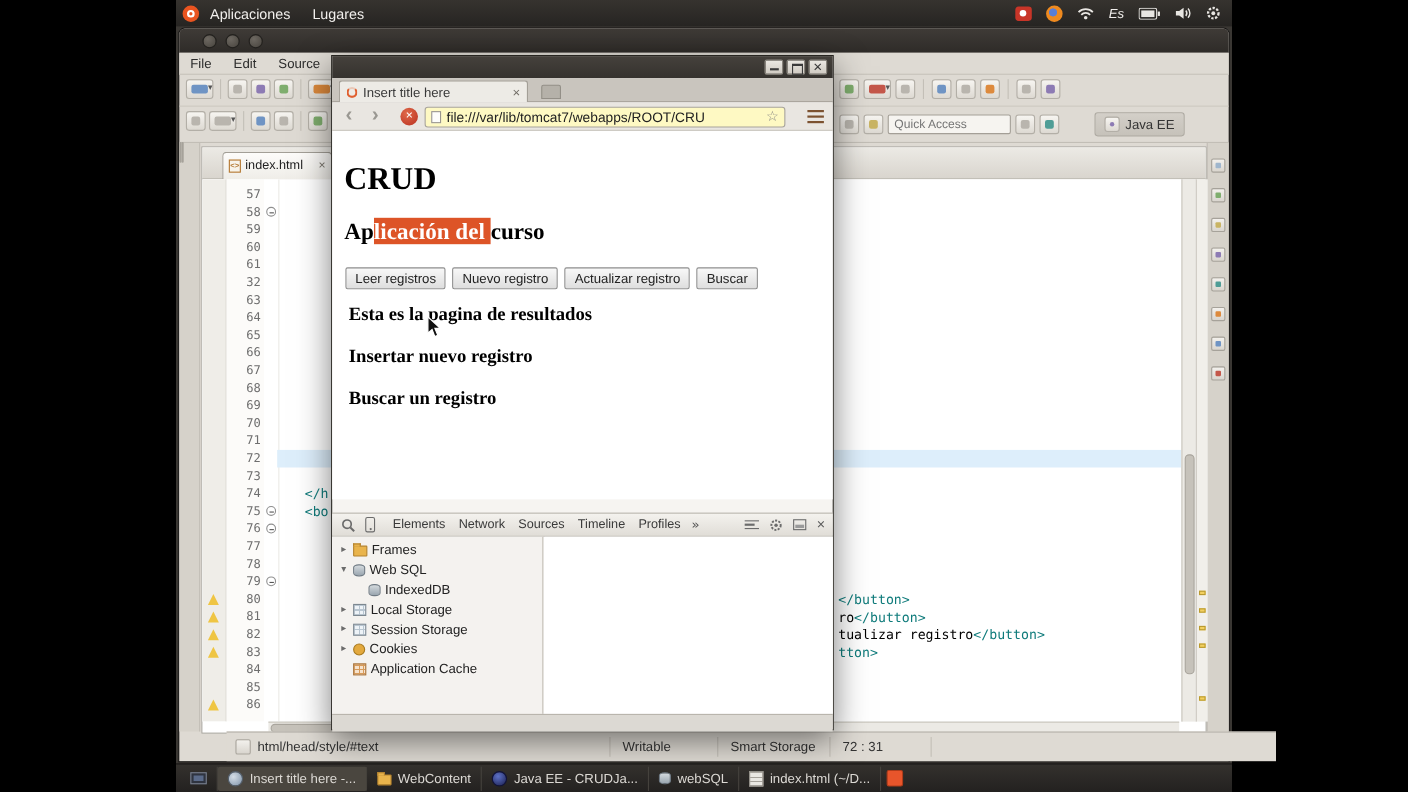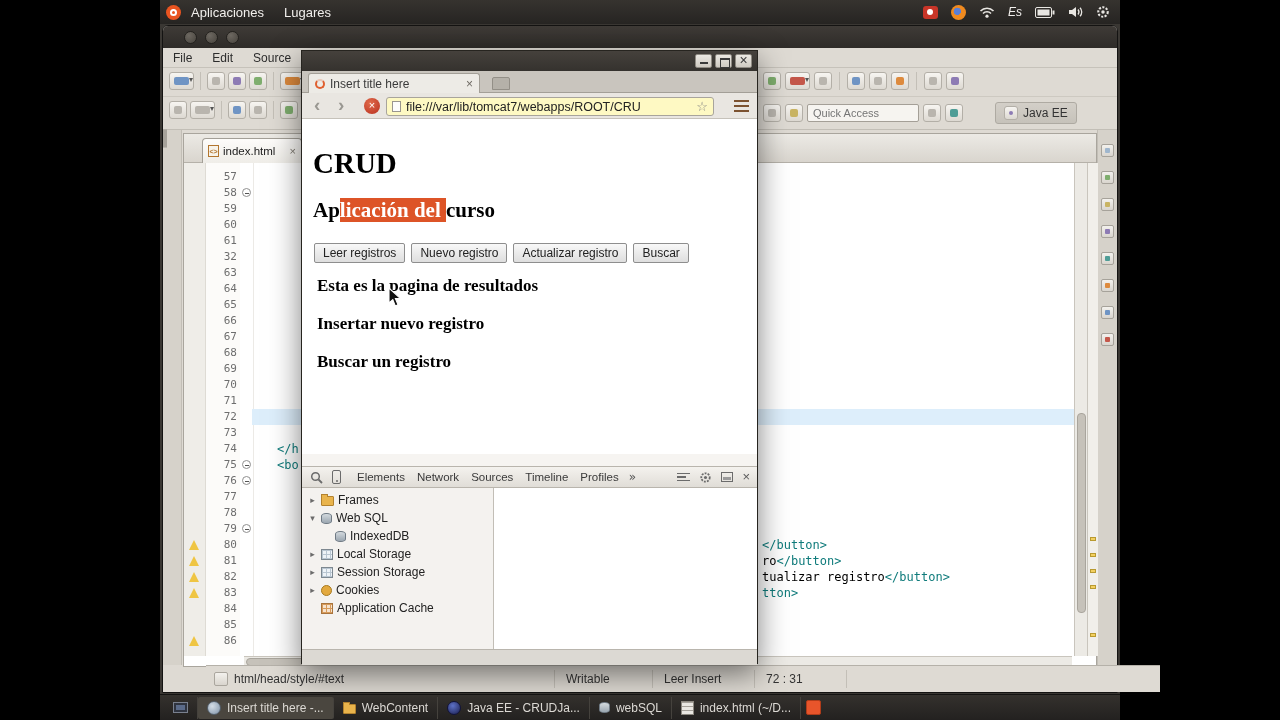--- a/index.html
+++ b/index.html
@@ -433,21 +433,21 @@
           <div class="h-thumb"></div>
         </div>
       </div>
 
       <div class="e-status">
         <span class="st-chip"></span>
         <span class="st" style="left:28px">html/head/style/#text</span>
         <span class="stsep" style="left:348px"></span>
         <span class="st" style="left:360px">Writable</span>
         <span class="stsep" style="left:446px"></span>
-        <span class="st" style="left:458px">Leer Insert</span>
+        <span class="st" style="left:458px">Smart Storage</span>
         <span class="stsep" style="left:548px"></span>
         <span class="st" style="left:560px">72 : 31</span>
         <span class="stsep" style="left:640px"></span>
       </div>
     </div>
 
     <div class="browser">
       <div class="b-title">
         <span class="b-ctl ctl-min"></span>
         <span class="b-ctl ctl-max"></span>

